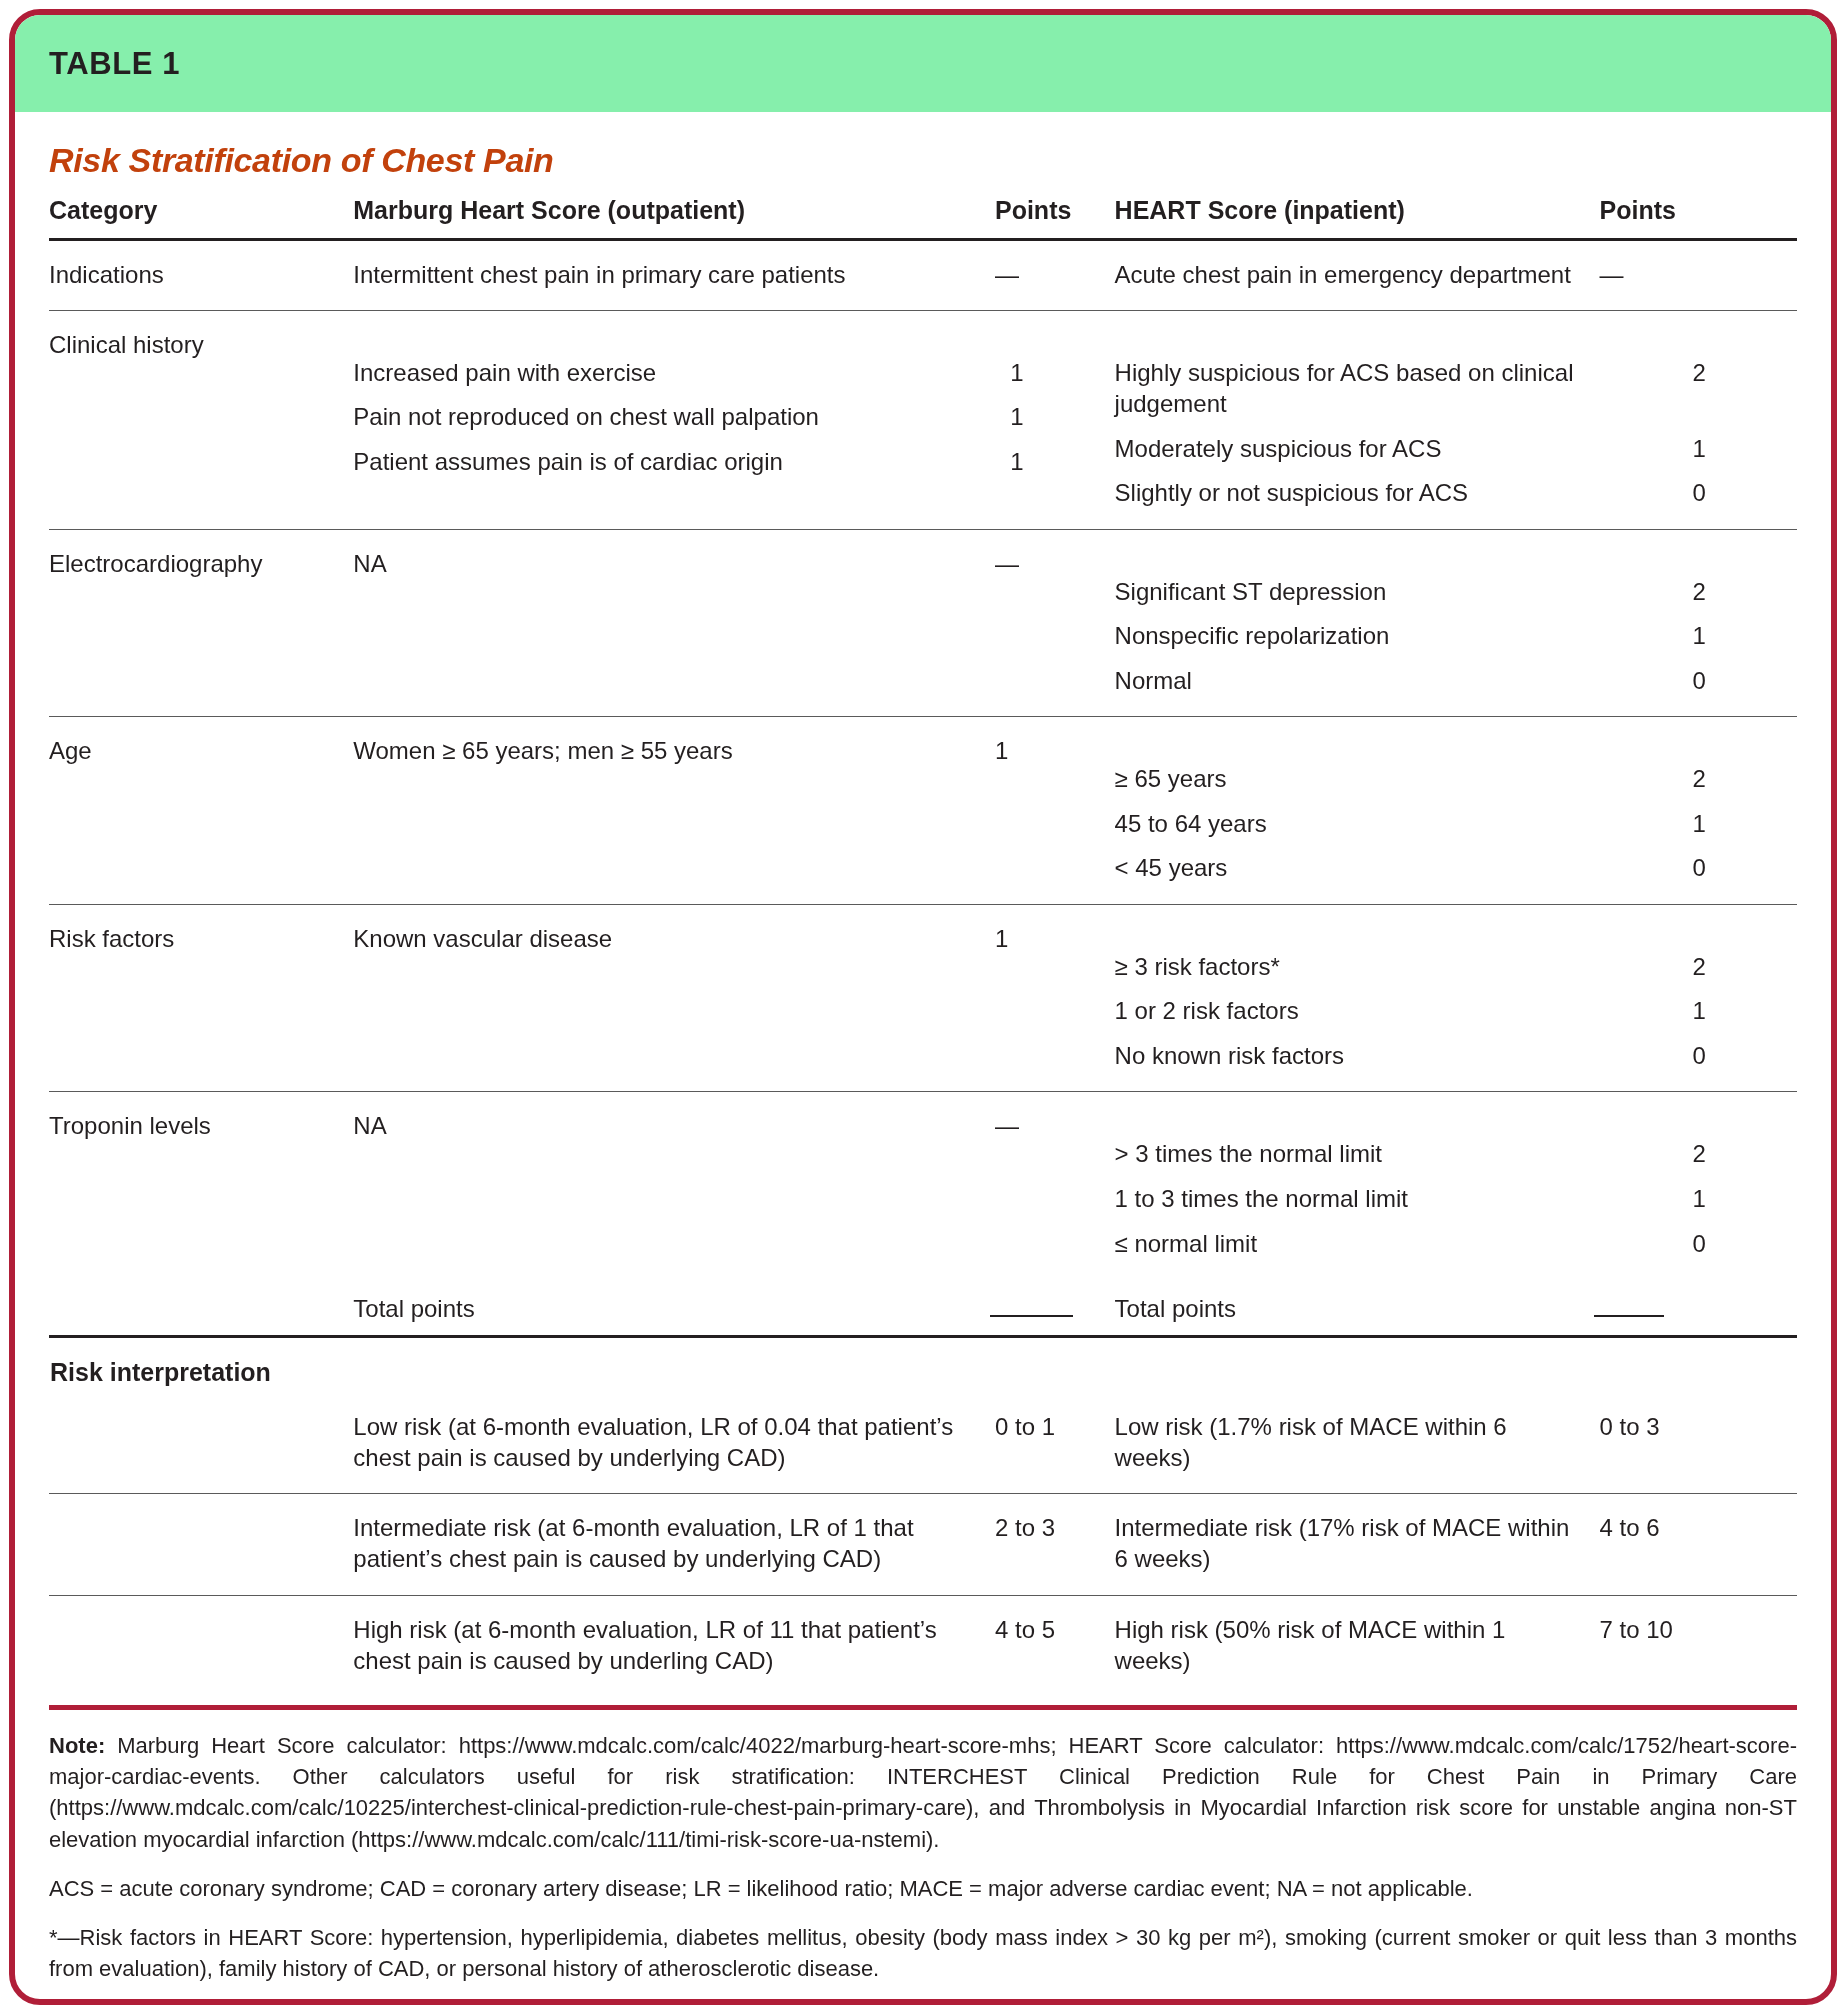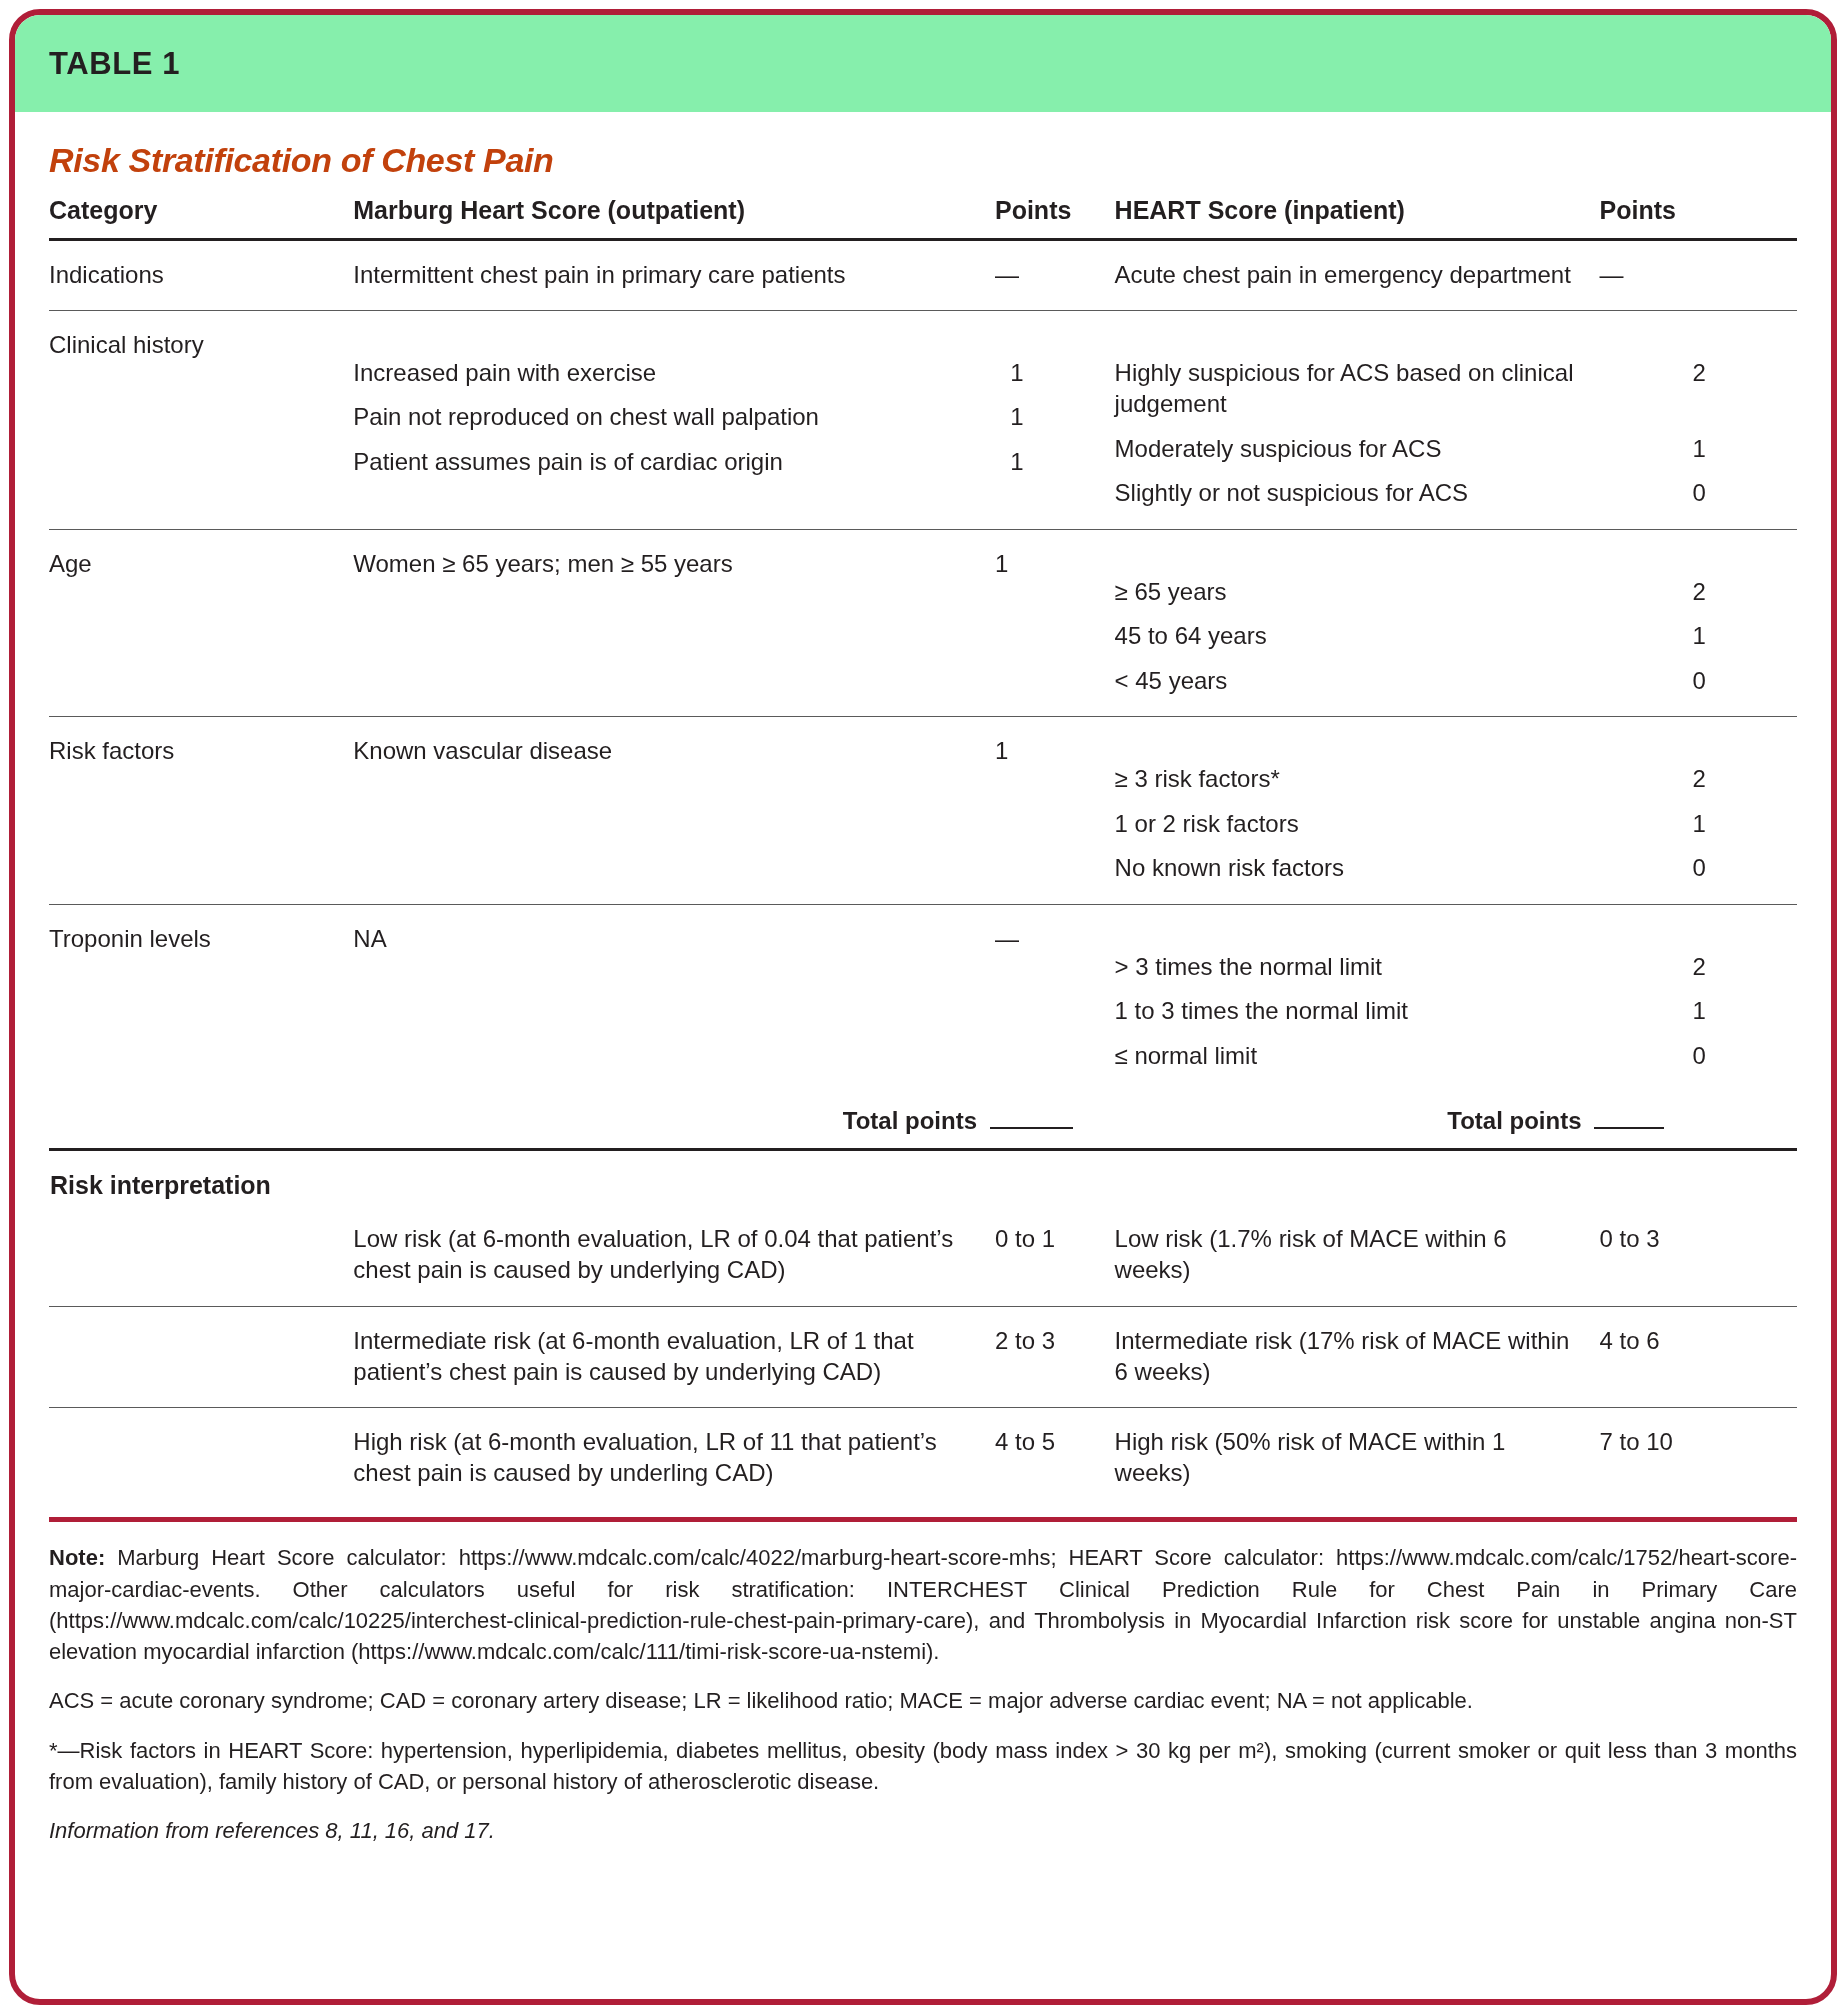--- a/index.html
+++ b/index.html
@@ -103,22 +103,22 @@
   }
   .optgrid tr:last-child td { padding-bottom: 0; }
   .optgrid td.opt-pts { width: 90px; padding-left: 5.4px; }
 
   .totals-row td {
     padding: 16px 0 12.6px 0;
     vertical-align: bottom;
     font-size: 24px;
   }
   .totals-label {
-    text-align: right;
-    font-weight: 700;
+    text-align: left;
+    font-weight: 400;
     padding-right: 12.6px !important;
   }
   .blank-line {
     display: inline-block;
     border-bottom: 2.7px solid #231f20;
     width: 83px;
     height: 18px;
     vertical-align: baseline;
   }
   .blank-line.short { width: 70px; }
@@ -223,20 +223,43 @@
                 </tr>
                 <tr>
                   <td>Slightly or not suspicious for ACS</td>
                   <td class="opt-pts">0</td>
                 </tr>
               </tbody>
                 </table>
             </td>
           </tr>
 
+          <tr class="rule-row">
+            <td class="cell">Electrocardiography</td>
+            <td class="cell">NA</td>
+            <td class="cell pts">—</td>
+            <td class="cell" colspan="2">
+              <table class="optgrid">
+                <tbody>
+                    <tr>
+                  <td>Significant ST depression</td>
+                  <td class="opt-pts">2</td>
+                </tr>
+                <tr>
+                  <td>Nonspecific repolarization</td>
+                  <td class="opt-pts">1</td>
+                </tr>
+                <tr>
+                  <td>Normal</td>
+                  <td class="opt-pts">0</td>
+                </tr>
+              </tbody>
+                </table>
+            </td>
+          </tr>
 
           <tr class="rule-row">
             <td class="cell">Age</td>
             <td class="cell">Women ≥ 65 years; men ≥ 55 years</td>
             <td class="cell pts">1</td>
             <td class="cell" colspan="2">
               <table class="optgrid">
                 <tbody>
                     <tr>
                   <td>≥ 65 years</td>

